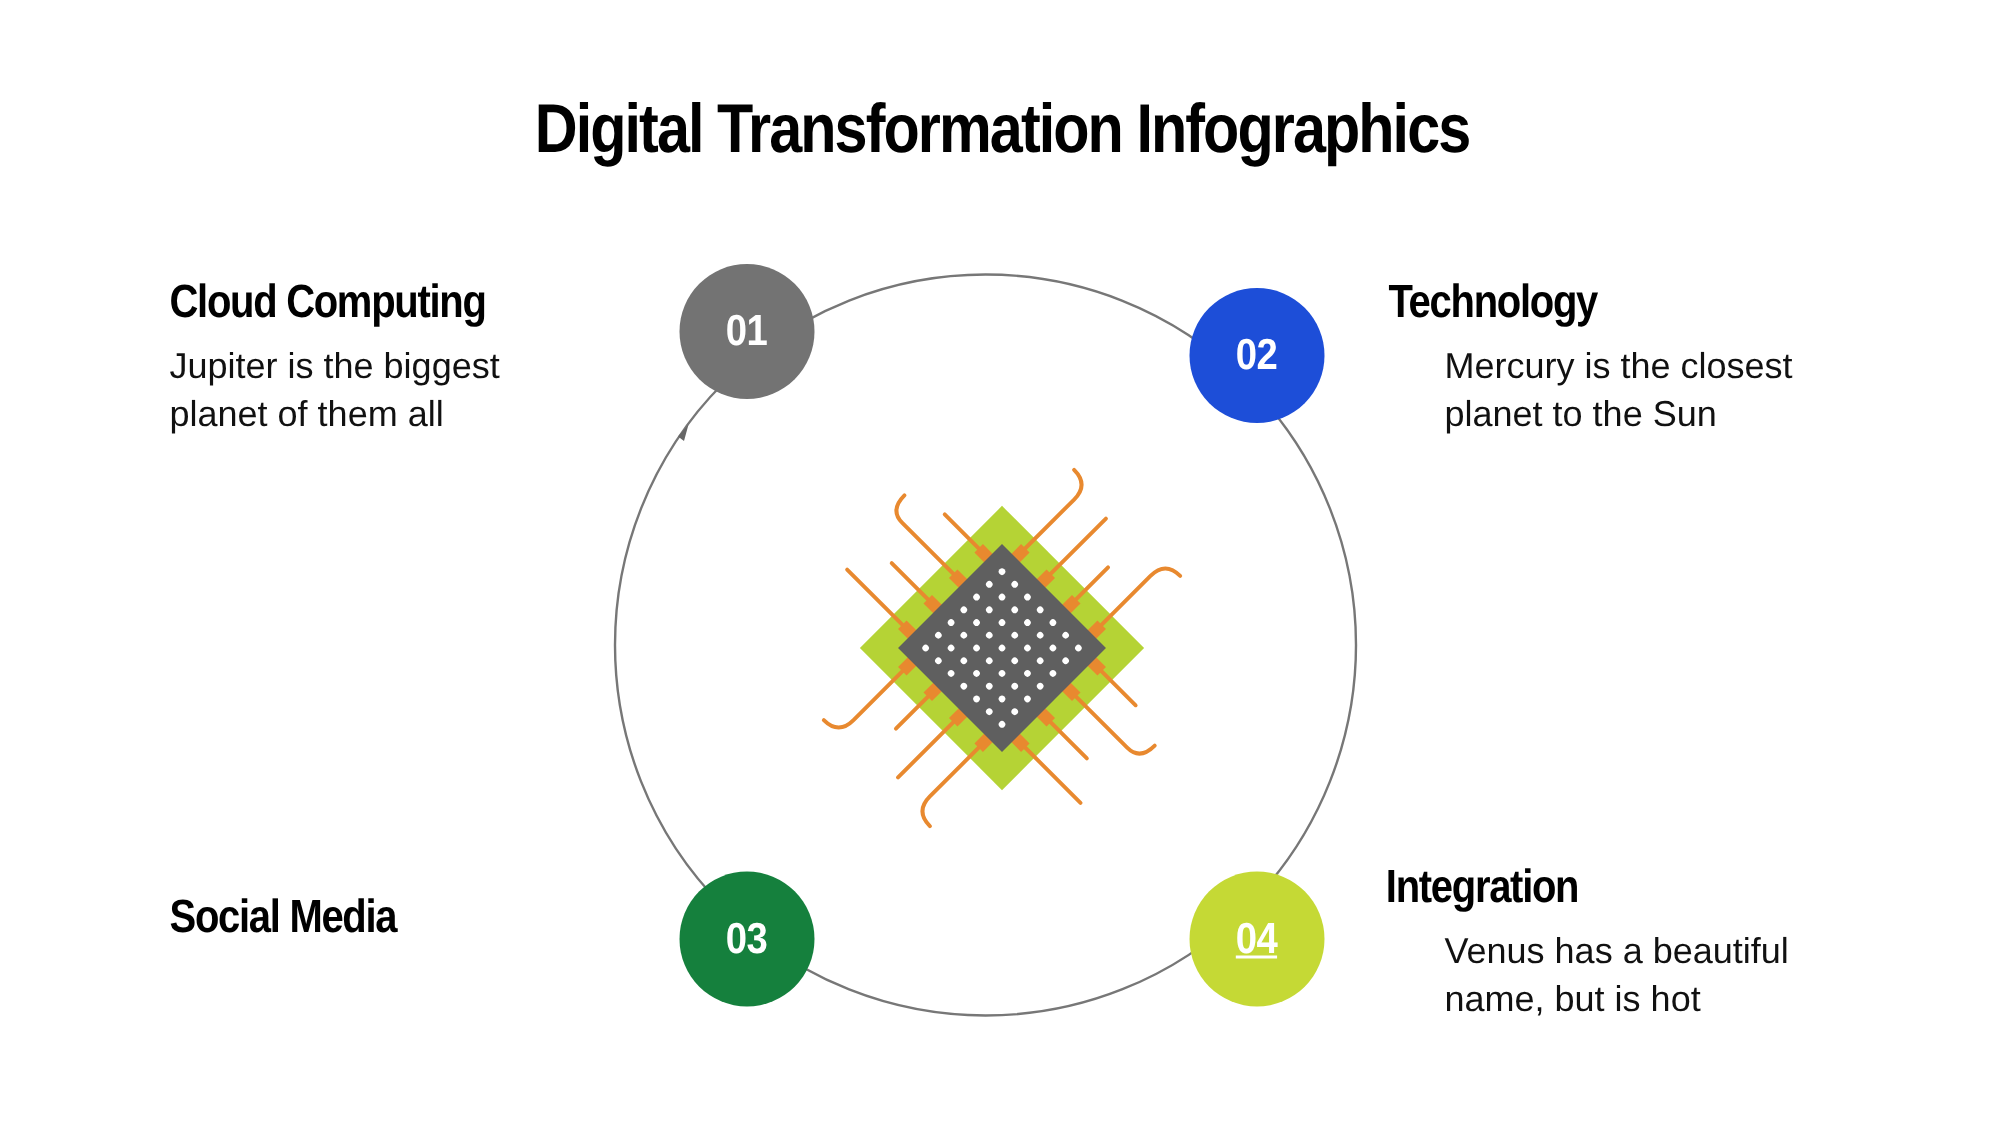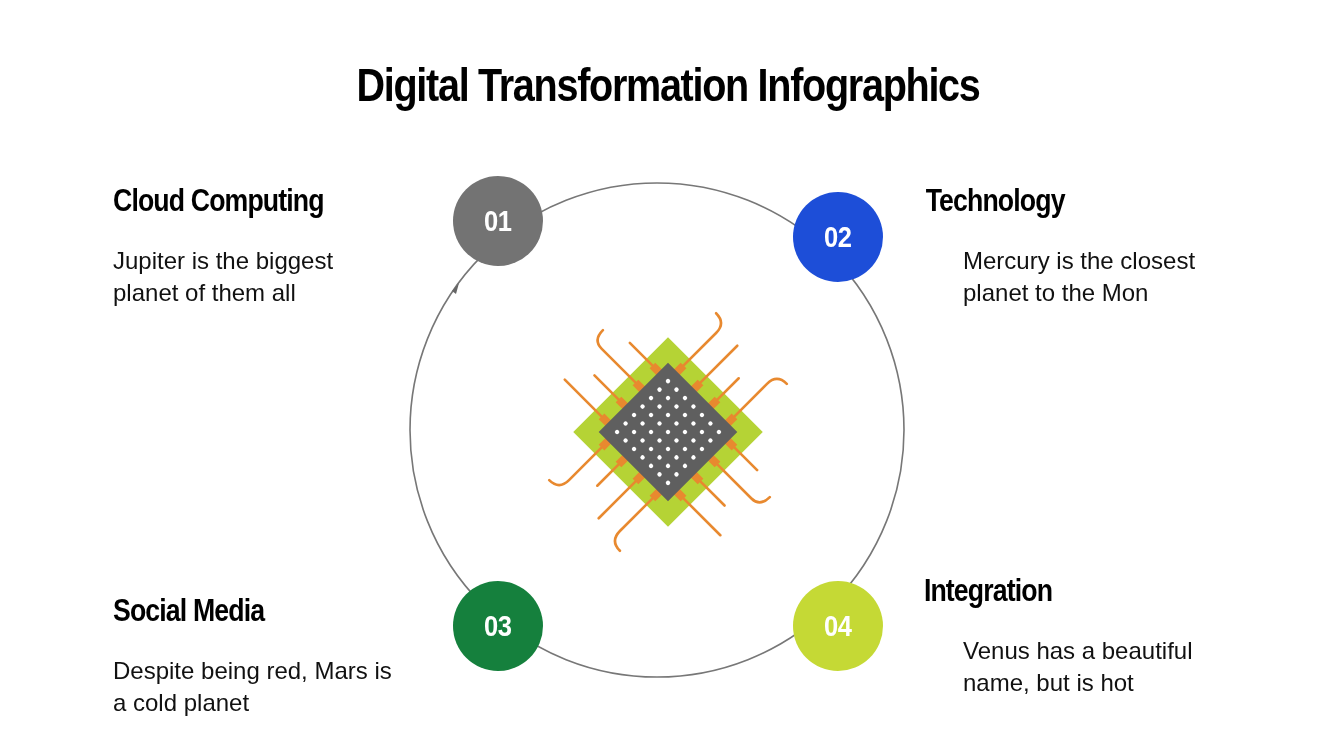--- a/index.html
+++ b/index.html
@@ -14,45 +14,44 @@
   }
   .block { position: absolute; width: 320px; }
   .block.left { left: 113px; text-align: left; }
   .block.right { right: 113px; text-align: left; }
   .block h2 {
     margin: 0; font-size: 31px; font-weight: 700; letter-spacing: -1px; color: #000;
     transform: scaleX(0.86); display: inline-block; line-height: 36px;
   }
   .block.left h2 { transform-origin: left center; }
   .block.right h2 { transform-origin: right center; }
-  .block p { margin: 26px 0 0 0; font-size: 24px; line-height: 32px; color: #111; }
+  .block p { margin: 10px 0 0 0; font-size: 24px; line-height: 32px; color: #111; }
   .diagram { position: absolute; left: 0; top: 0; }
   .badge {
     position: absolute; width: 90px; height: 90px; border-radius: 50%;
     display: flex; align-items: center; justify-content: center;
     color: #fff; font-weight: 700; font-size: 29px; letter-spacing: -0.5px;
   }
   .badge span { transform: scaleX(0.88); display: inline-block; }
 </style>
 </head>
 <body>
 
 <div class="title">Digital Transformation Infographics</div>
 
 <div class="block left" style="top:183px;">
   <h2>Cloud Computing</h2>
   <p style="width:250px;">Jupiter is the biggest planet of them all</p>
 </div>
 <div class="block right" style="top:183px;">
   <h2>Technology</h2>
-  <p style="width:260px; margin-left:auto;">Mercury is the closest planet to the Mon</p>
+  <p style="width:260px; margin-left:auto;">Mercury is the closest planet to the Sun</p>
 </div>
 <div class="block left" style="top:593px;">
   <h2>Social Media</h2>
-  <p style="width:280px;">Despite being red, Mars is a cold planet</p>
 </div>
 <div class="block right" style="top:573px;">
   <h2>Integration</h2>
   <p style="width:260px; margin-left:auto;">Venus has a beautiful name, but is hot</p>
 </div>
 
 <svg class="diagram" width="1336" height="752" viewBox="0 0 1336 752">
   <circle cx="657" cy="430" r="247" fill="none" stroke="#777" stroke-width="1.6"></circle>
 
   <g>
@@ -170,15 +169,15 @@
 
 <div class="badge" style="left:453px; top:176px; background:#737373;">
   <span>01</span>
 </div>
 <div class="badge" style="left:793px; top:192px; background:#1d4ed8;">
   <span>02</span>
 </div>
 <div class="badge" style="left:453px; top:581px; background:#15803d;">
   <span>03</span>
 </div>
-<div class="badge" style="left:793px; top:581px; background:#c5d935;">
+<div class="badge" style="left:793px; top:581px; background:#c5d935;text-decoration:underline;">
   <span>04</span>
 </div>
 
 </body></html>

